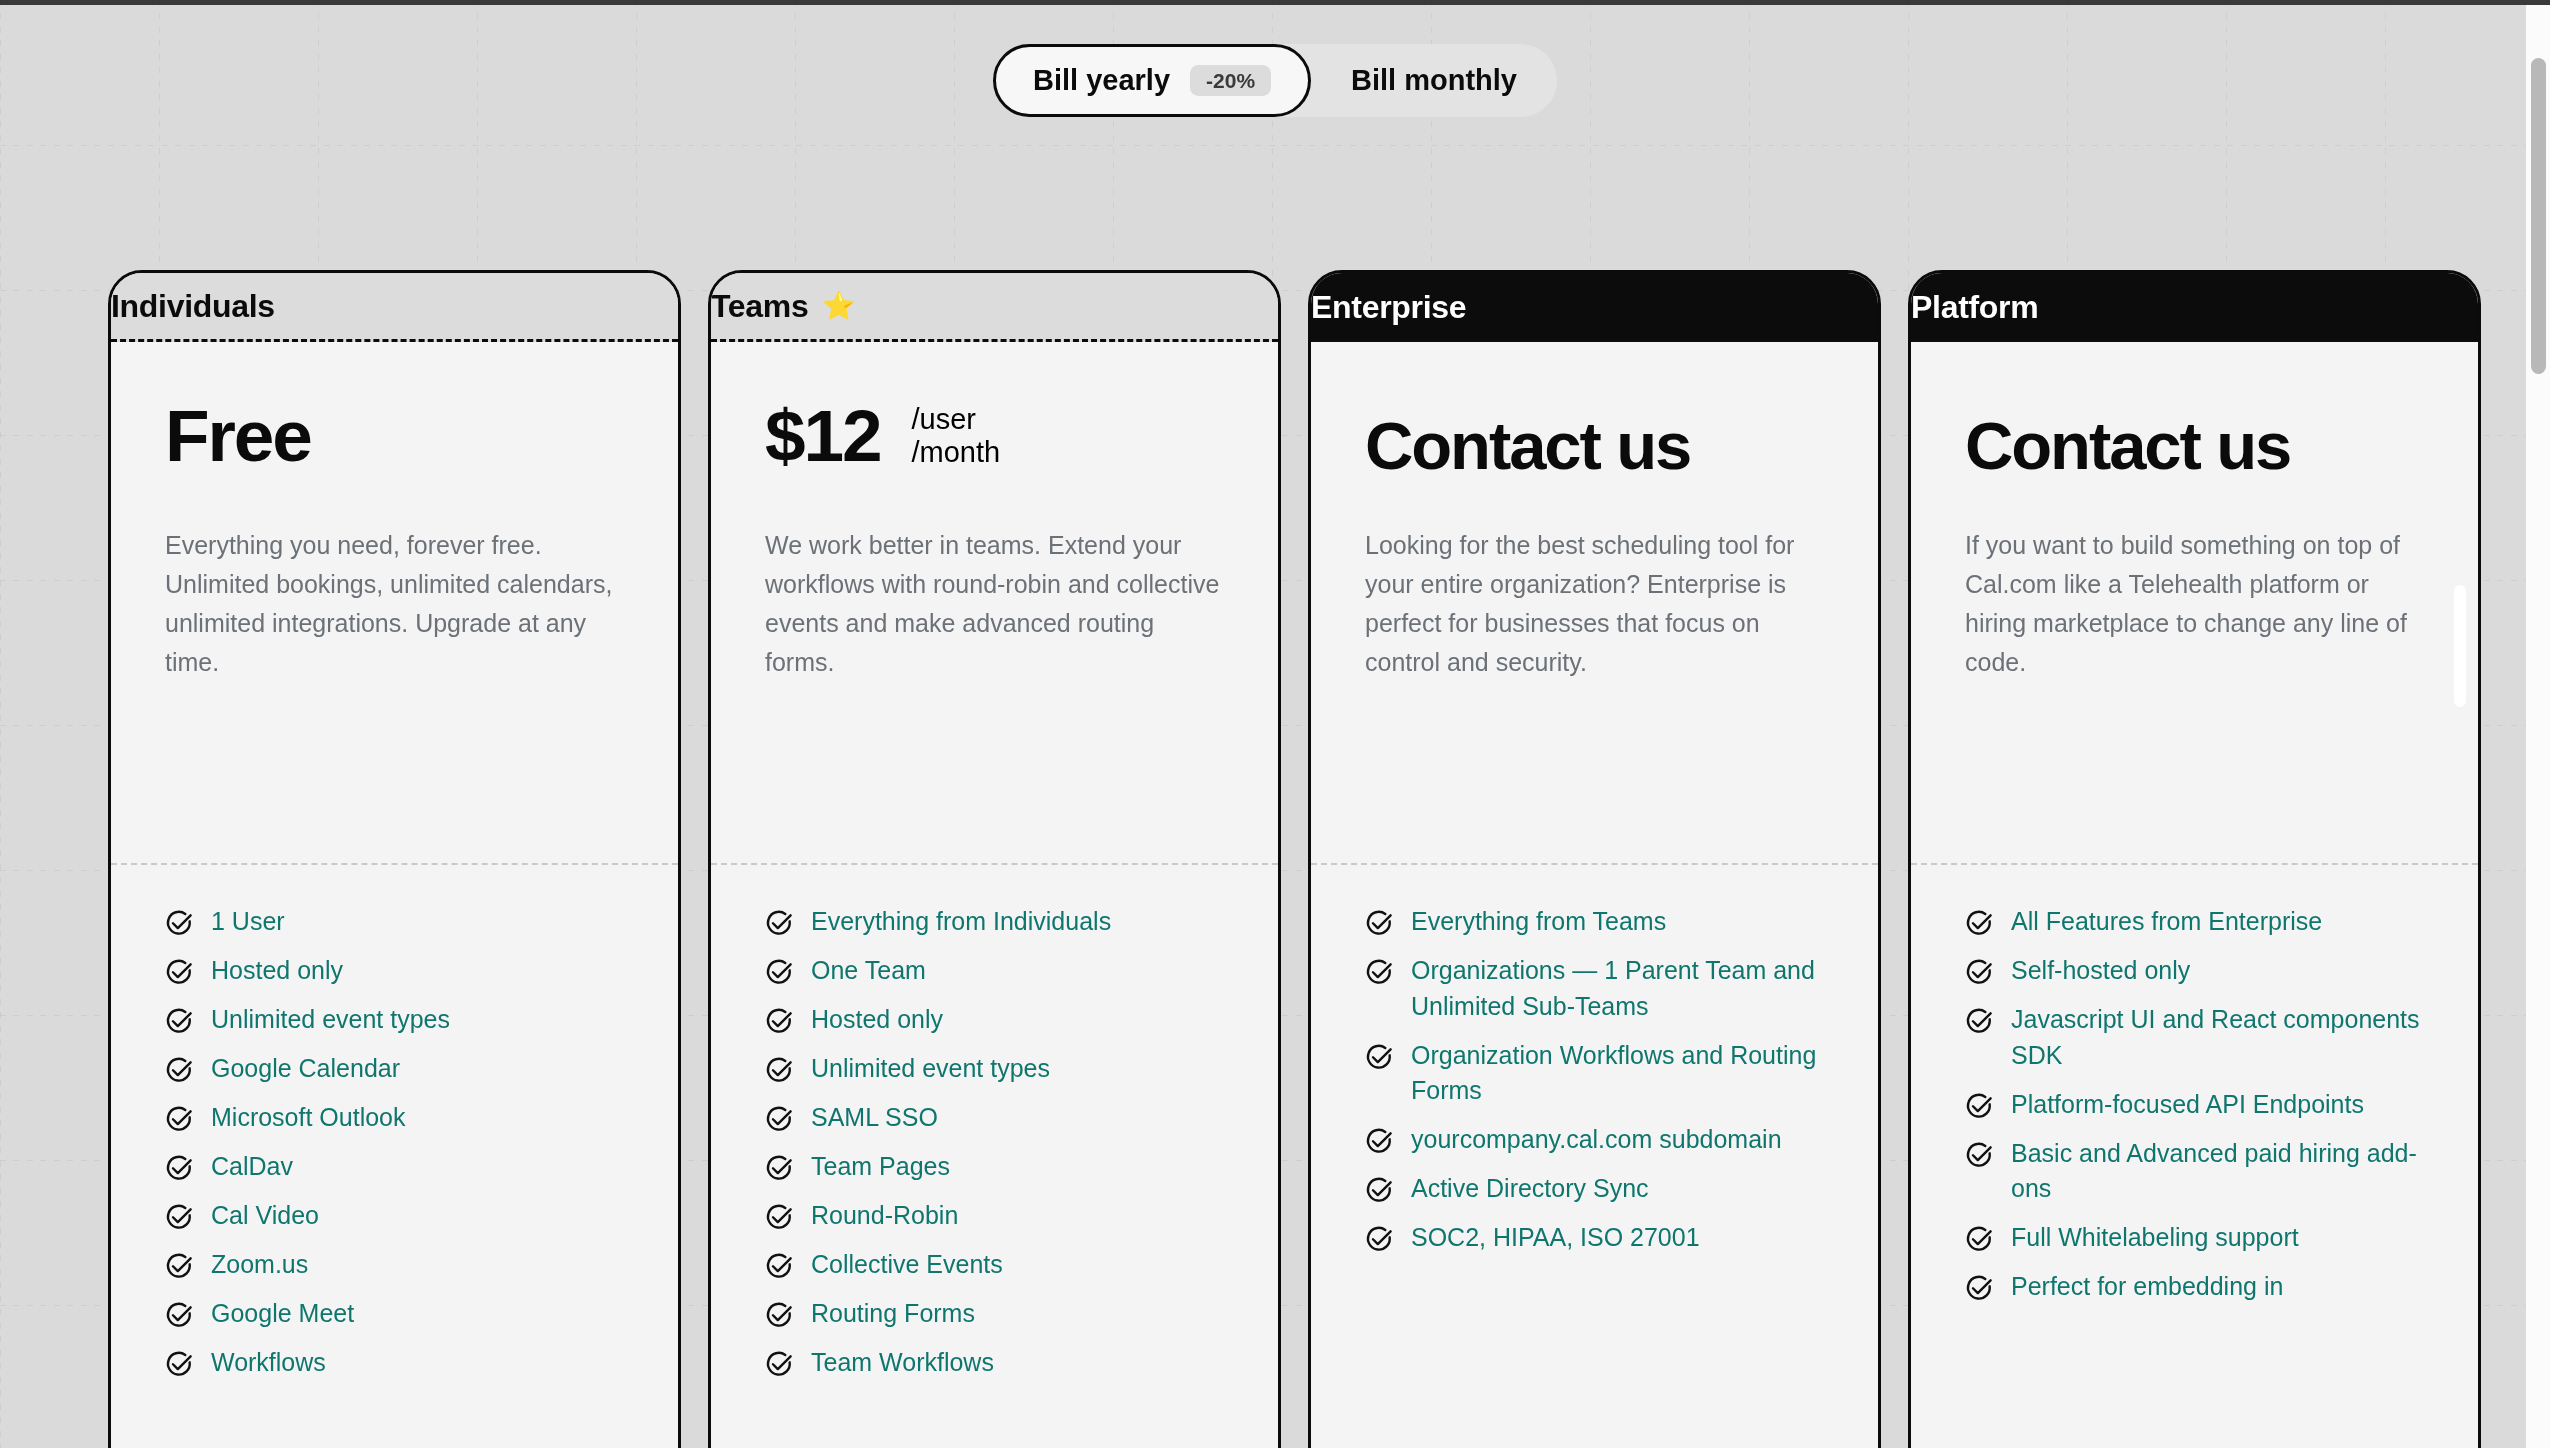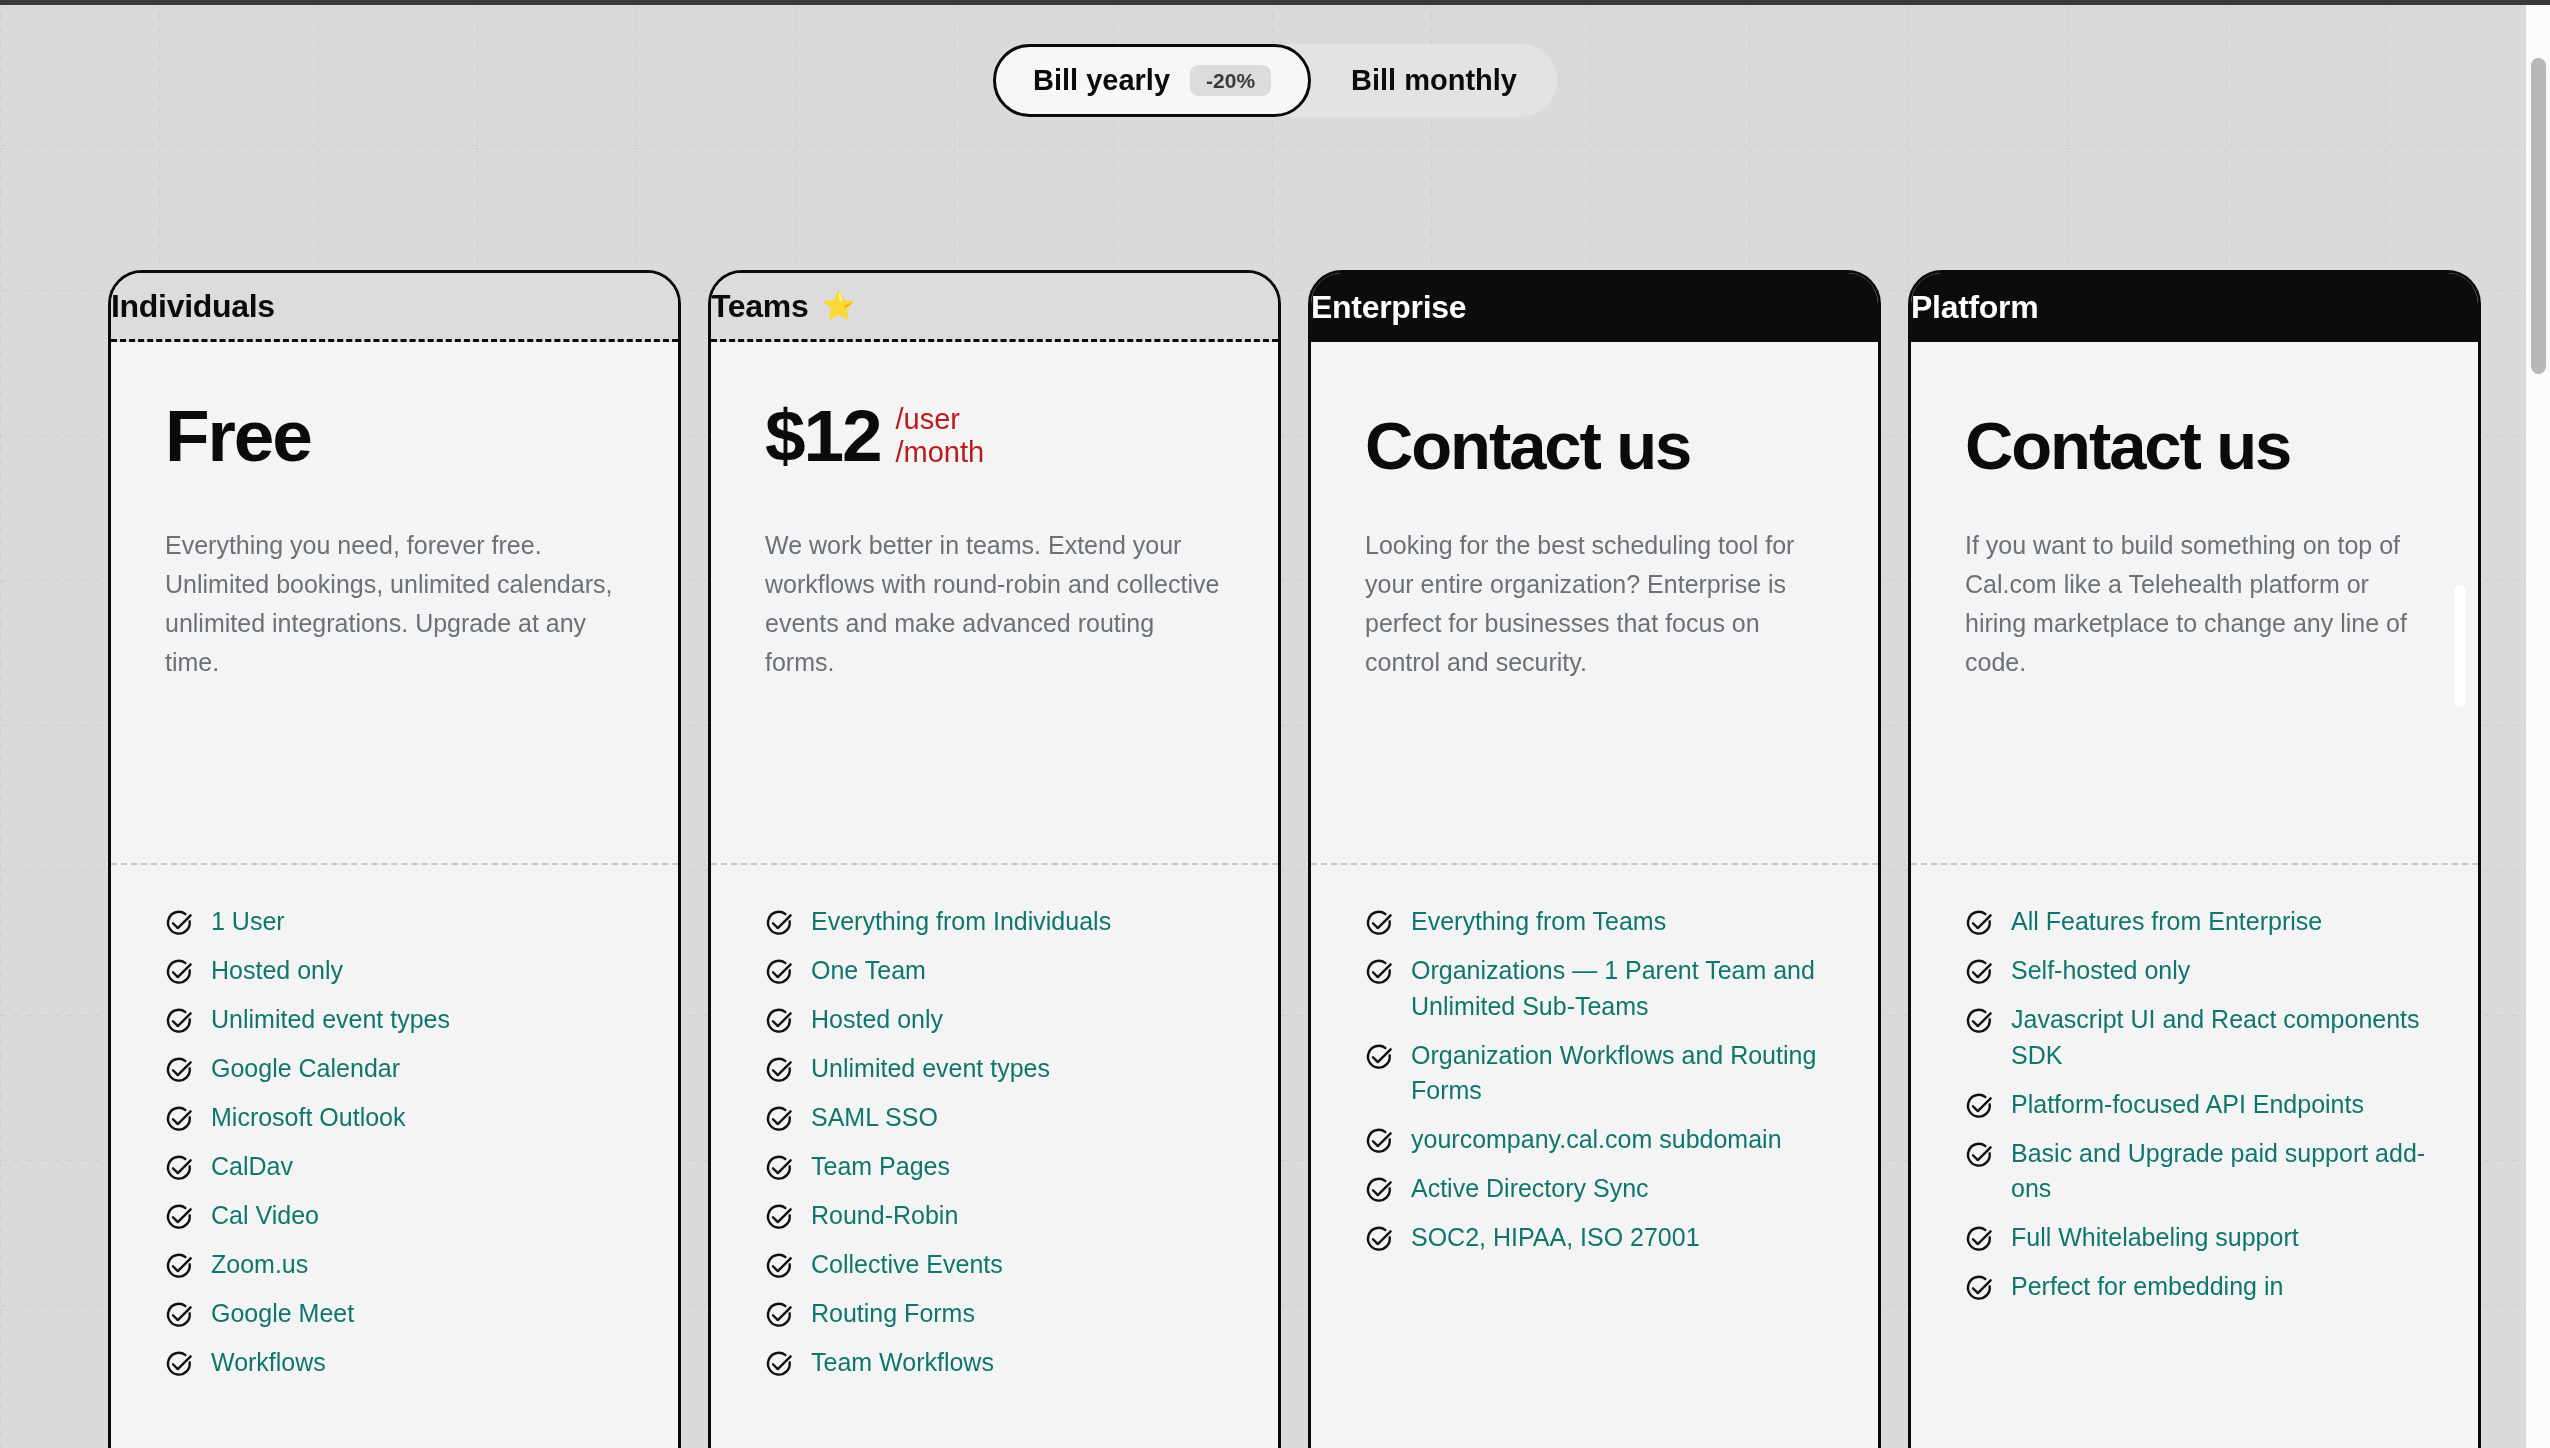--- a/index.html
+++ b/index.html
@@ -156,22 +156,23 @@
     font-size: 73px;
     font-weight: 700;
     letter-spacing: -2.1px;
     color: #0b0b0b;
     line-height: 1;
   }
   .price-main.contact { font-size: 67px; margin-top: 20px; }
   .price-unit {
     font-size: 29px;
     font-weight: 500;
-    color: #b91c1c;
+    color: #000000;
     line-height: 1.12;
+    margin-left: 16px;
   }
   .price-unit span { display: block; }
 
   .card-desc {
     margin-top: 44px;
     font-size: 25px;
     line-height: 1.56;
     color: #6b7177;
     max-width: 472px;
   }
@@ -595,21 +596,21 @@
             </span>
             <span>Platform-focused API Endpoints</span>
           </li>
           <li class="feature">
             <span class="feature-icon">
               <svg viewBox="0 0 24 24" fill="none" stroke="#111111" stroke-width="2" stroke-linecap="round" stroke-linejoin="round">
                 <path d="M21.2 5.2 10.6 15.8l-4-4"></path>
                 <path d="M20.4 10.2a9 9 0 1 1-3.6-6.1"></path>
               </svg>
             </span>
-            <span>Basic and Upgrade paid support add-ons</span>
+            <span>Basic and Advanced paid hiring add-ons</span>
           </li>
           <li class="feature">
             <span class="feature-icon">
               <svg viewBox="0 0 24 24" fill="none" stroke="#111111" stroke-width="2" stroke-linecap="round" stroke-linejoin="round">
                 <path d="M21.2 5.2 10.6 15.8l-4-4"></path>
                 <path d="M20.4 10.2a9 9 0 1 1-3.6-6.1"></path>
               </svg>
             </span>
             <span>Full Whitelabeling support</span>
           </li>

